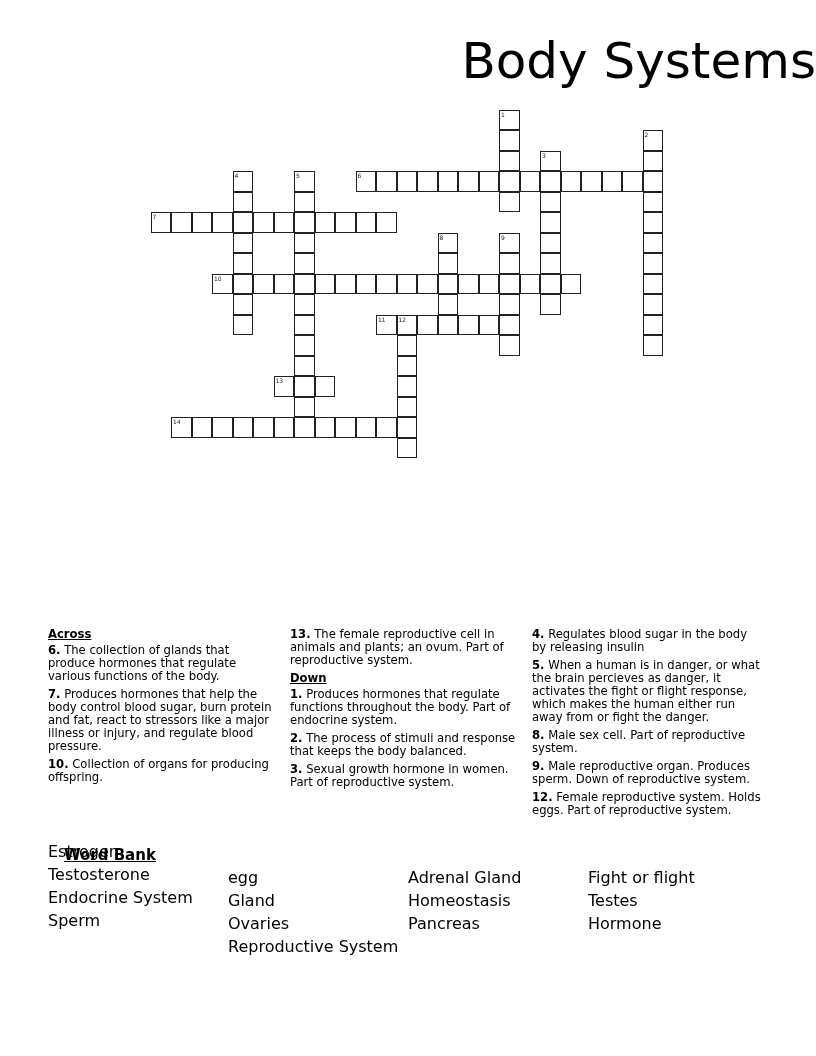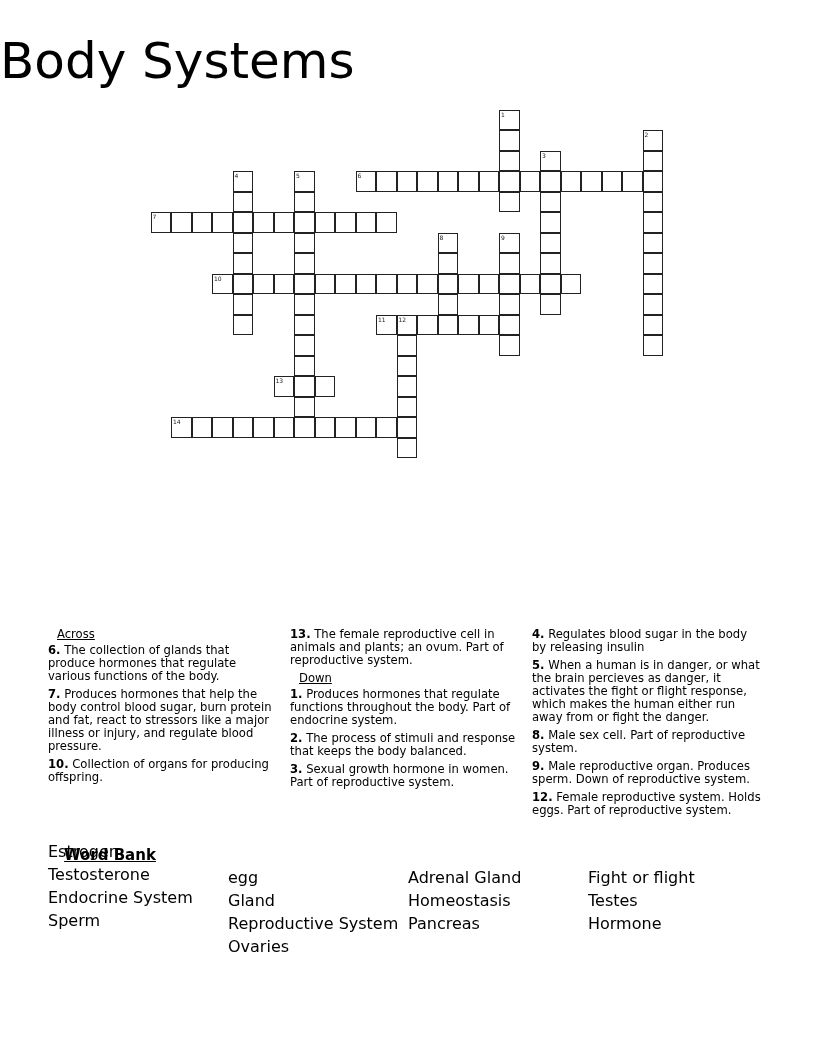--- a/index.html
+++ b/index.html
@@ -1,24 +1,24 @@
 <!DOCTYPE html>
 <html><head>
 <meta charset="utf-8">
 <style>
   html,body{margin:0;padding:0;background:#fff;}
   body{width:816px;height:1056px;position:relative;font-family:"DejaVu Sans",sans-serif;color:#000;overflow:hidden;}
-  .title{position:absolute;top:32px;left:0;width:816px;text-align:left;font-size:50px;font-family:"DejaVu Sans",sans-serif;}
+  .title{position:absolute;top:32px;left:0;width:816px;text-align:right;font-size:50px;font-family:"DejaVu Sans",sans-serif;}
   #grid{position:absolute;left:151px;top:110px;}
   .cell{position:absolute;width:20.5px;height:20.5px;box-sizing:border-box;border:1px solid #222;background:#fff;margin-left:-0.5px;margin-top:-0.5px;}
   .cell .num{position:absolute;top:0px;left:1px;font-size:6px;line-height:7px;color:#222;}
   .clues{position:absolute;top:628px;font-size:11.6px;line-height:13px;}
   .clue{margin-bottom:5px;}
   .clue b{font-weight:bold;margin-top:31px;}
-  .hdr{text-decoration:underline;font-weight:normal;margin-bottom:3px;margin-left:9px;}
+  .hdr{text-decoration:underline;font-weight:bold;margin-bottom:3px;}
   #col1{left:48px;width:232px;}
   #col2{left:290px;width:236px;}
   #col3{left:532px;width:230px;}
   .wb-title{position:absolute;left:48px;top:846px;font-size:15px;font-weight:bold;text-decoration:underline;margin-left:16px;}
   .wb{position:absolute;font-size:16px;line-height:23px;}
 </style>
 </head>
 <body>
 
 <div class="title">Body Systems</div>
@@ -194,22 +194,22 @@
 <div class="wb-title">Word Bank</div>
 <div class="wb" style="left:48px;top:840px;">
   <div>Estrogen</div>
   <div>Testosterone</div>
   <div>Endocrine System</div>
   <div>Sperm</div>
 </div>
 <div class="wb" style="left:228px;top:866px;">
   <div>egg</div>
   <div>Gland</div>
+  <div>Ovaries</div>
   <div>Reproductive System</div>
-  <div>Ovaries</div>
 </div>
 <div class="wb" style="left:408px;top:866px;">
   <div>Adrenal Gland</div>
   <div>Homeostasis</div>
   <div>Pancreas</div>
 </div>
 <div class="wb" style="left:588px;top:866px;">
   <div>Fight or flight</div>
   <div>Testes</div>
   <div>Hormone</div>

